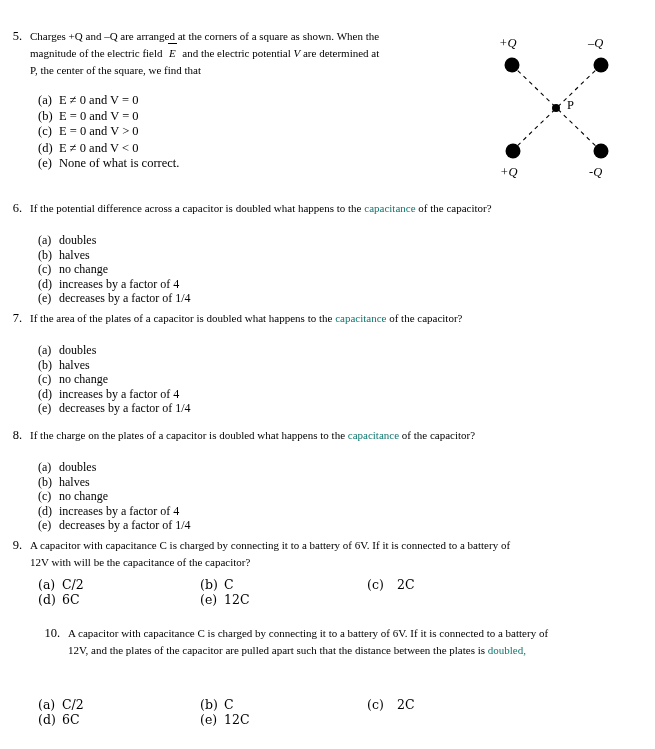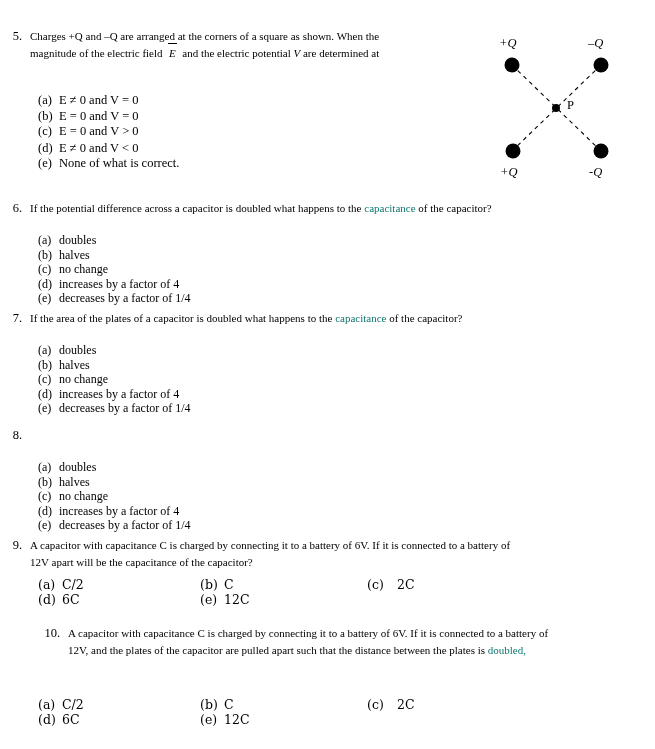--- a/index.html
+++ b/index.html
@@ -114,20 +114,21 @@
 </head>
 <body>
 
 <div class="page">
 
   <div class="q" style="left:0px; top:28px; width:470px;">
     <div class="q-num">5.</div>
     <div class="q-body">
       <div class="q-stem-line">Charges +Q and –Q are arranged at the corners of a square as shown.  When the</div>
       <div class="q-stem-line" style="margin-top:0;">magnitude of the electric field&nbsp; <span class="vec">E</span>&nbsp; and the electric potential <span class="ital">V</span> are determined at</div>
+      <div class="q-stem-line">P, the center of the square, we find that</div>
     </div>
   </div>
 
   <div class="opts opts-list wide" style="left:38px; top:93px;">
     <div class="opt-row">
       <span class="opt-lbl">(a)</span>
       <span class="opt-txt">E ≠ 0 and V = 0</span>
     </div>
     <div class="opt-row">
       <span class="opt-lbl">(b)</span>
@@ -218,20 +219,21 @@
       <span class="opt-txt">increases by a factor of 4</span>
     </div>
     <div class="opt-row">
       <span class="opt-lbl">(e)</span>
       <span class="opt-txt">decreases by a factor of 1/4</span>
     </div>
   </div>
 
   <div class="q" style="left:0px; top:427px; width:655px;">
     <div class="q-num">8.</div>
+    <div class="q-body q-stem-line"><span>If the charge on the plates of a capacitor is doubled what happens to the </span><span class="blue">capacitance</span><span> of the capacitor?</span></div>
   </div>
 
   <div class="opts opts-list" style="left:38px; top:460px;">
     <div class="opt-row">
       <span class="opt-lbl">(a)</span>
       <span class="opt-txt">doubles</span>
     </div>
     <div class="opt-row">
       <span class="opt-lbl">(b)</span>
       <span class="opt-txt">halves</span>
@@ -247,21 +249,21 @@
     <div class="opt-row">
       <span class="opt-lbl">(e)</span>
       <span class="opt-txt">decreases by a factor of 1/4</span>
     </div>
   </div>
 
   <div class="q" style="left:0px; top:537px; width:655px;">
     <div class="q-num">9.</div>
     <div class="q-body">
       <div class="q-stem-line">A capacitor with capacitance C is charged by connecting it to a battery of 6V. If it is connected to a battery of</div>
-      <div class="q-stem-line">12V apart will be the capacitance of the capacitor?</div>
+      <div class="q-stem-line">12V with will be the capacitance of the capacitor?</div>
     </div>
   </div>
 
   <div class="opt-grid" style="left:38px; top:577px;">
     <div class="grid-row">
       <div class="cell c1">
         <span class="opt-lbl">(a)</span>
         <span class="opt-txt">C/2</span>
       </div>
       <div class="cell c2">

